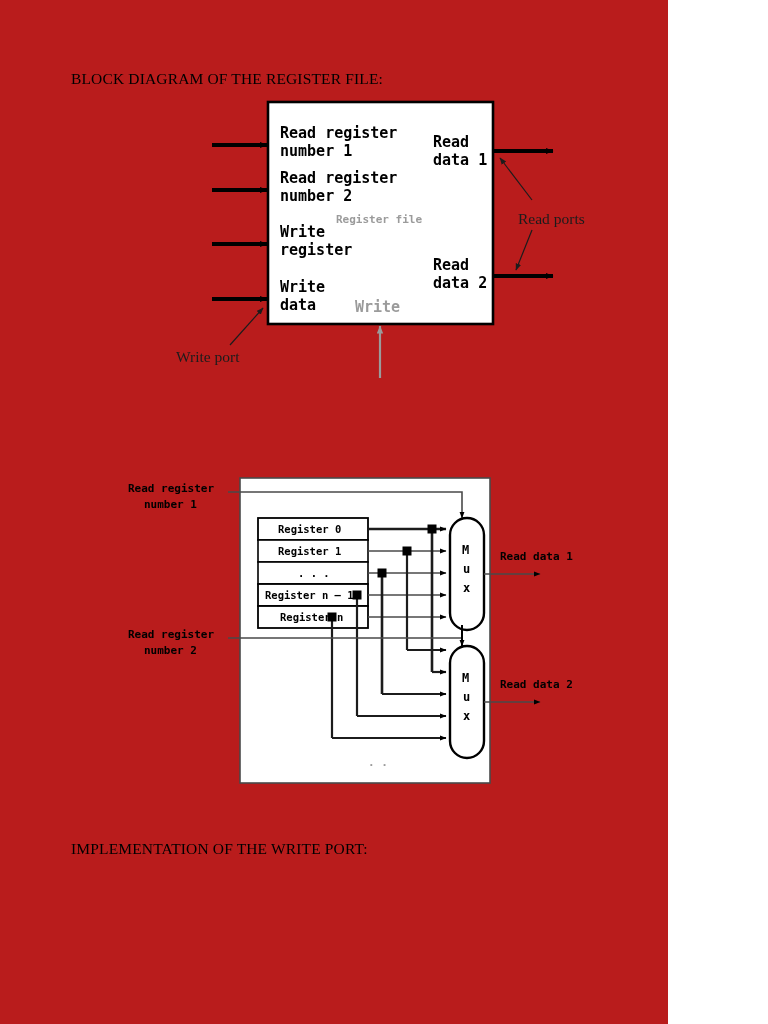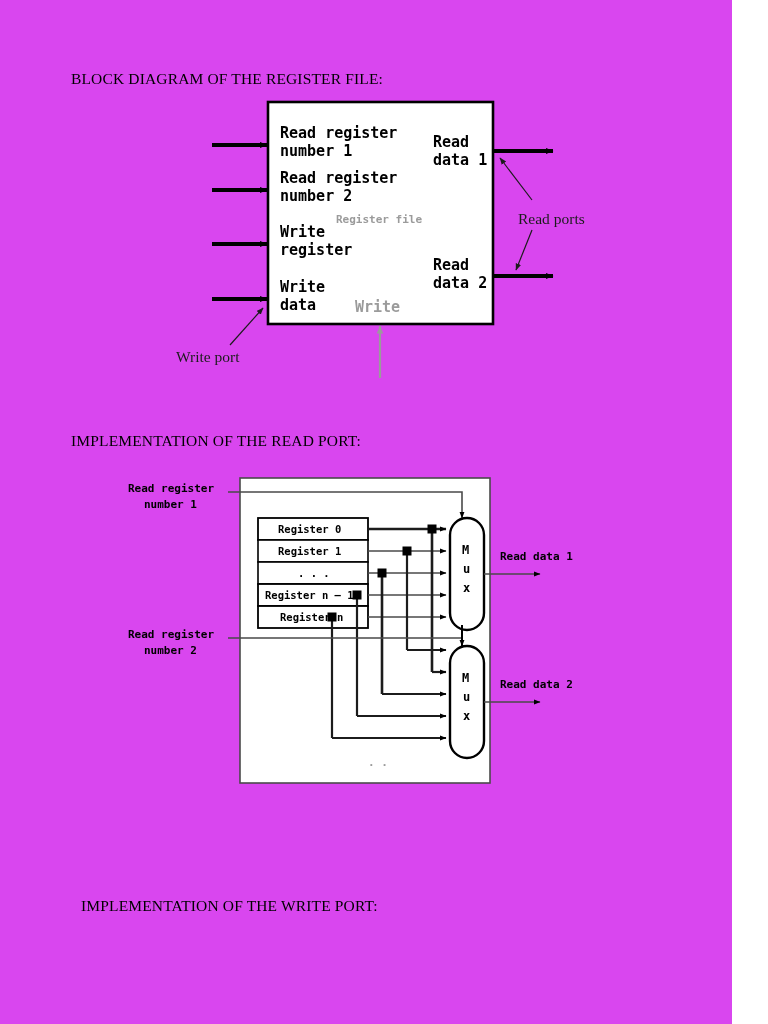--- a/index.html
+++ b/index.html
@@ -6,23 +6,23 @@
     margin: 0;
     padding: 0;
     background: #ffffff;
   }
   body {
     font-family: "Liberation Serif", "DejaVu Serif", serif;
     color: #000000;
   }
   .page {
     position: relative;
-    width: 732px;
+    width: 668px;
     height: 1024px;
-    background: #d946ef;
+    background: #b91c1c;
     overflow: hidden;
   }
   .heading {
     position: absolute;
     font-family: "Liberation Serif", "DejaVu Serif", serif;
     font-size: 15.5px;
     letter-spacing: 0.15px;
     color: #000000;
     white-space: nowrap;
   }
@@ -103,21 +103,20 @@
       <text class="dlabel-serif" x="368" y="134" font-size="15.5">Read ports</text>
 
       <line x1="80" y1="255" x2="113" y2="218" stroke="#1c1c1c" stroke-width="1.2" marker-end="url(#arrowThin)"></line>
       <text class="dlabel-serif" x="26" y="272" font-size="15.5">Write port</text>
 
       <text class="dlabel faded" x="205" y="222" font-size="15">Write</text>
       <line x1="230" y1="288" x2="230" y2="236" stroke="#9b9b9b" stroke-width="2.2" marker-end="url(#arrowGrey)"></line>
     </svg>
   </div>
 
-  <div class="heading" style="left:71px; top:432px;">IMPLEMENTATION OF THE READ PORT:</div>
 
   <div class="figure" style="left:110px; top:470px;">
     <svg width="520" height="330" viewBox="0 0 520 330">
       <defs>
         <marker id="arrowSm" markerWidth="8" markerHeight="8" refX="6.5" refY="2.6" orient="auto" markerUnits="userSpaceOnUse">
           <path d="M0,0 L7,2.6 L0,5.2 z" fill="#000000"></path>
         </marker>
         <marker id="arrowSmDown" markerWidth="8" markerHeight="8" refX="6.5" refY="2.6" orient="auto" markerUnits="userSpaceOnUse">
           <path d="M0,0 L7,2.6 L0,5.2 z" fill="#000000"></path>
         </marker>
@@ -187,15 +186,15 @@
       <text class="dlabel" x="352" y="212" font-size="12">M</text>
       <text class="dlabel" x="353" y="231" font-size="12">u</text>
       <text class="dlabel" x="353" y="250" font-size="12">x</text>
       <line x1="374" y1="232" x2="430" y2="232" stroke="#4a4a4a" stroke-width="1.6" marker-end="url(#arrowSm)"></line>
       <text class="dlabel" x="390" y="218" font-size="11">Read data 2</text>
 
       <text class="dlabel faded" x="258" y="296" font-size="11">.  .</text>
     </svg>
   </div>
 
-  <div class="heading" style="left:71px; top:897px;margin-left:10px;">IMPLEMENTATION OF THE WRITE PORT:</div>
+  <div class="heading" style="left:71px; top:840px;">IMPLEMENTATION OF THE WRITE PORT:</div>
 
 </div>
 
 </body></html>

